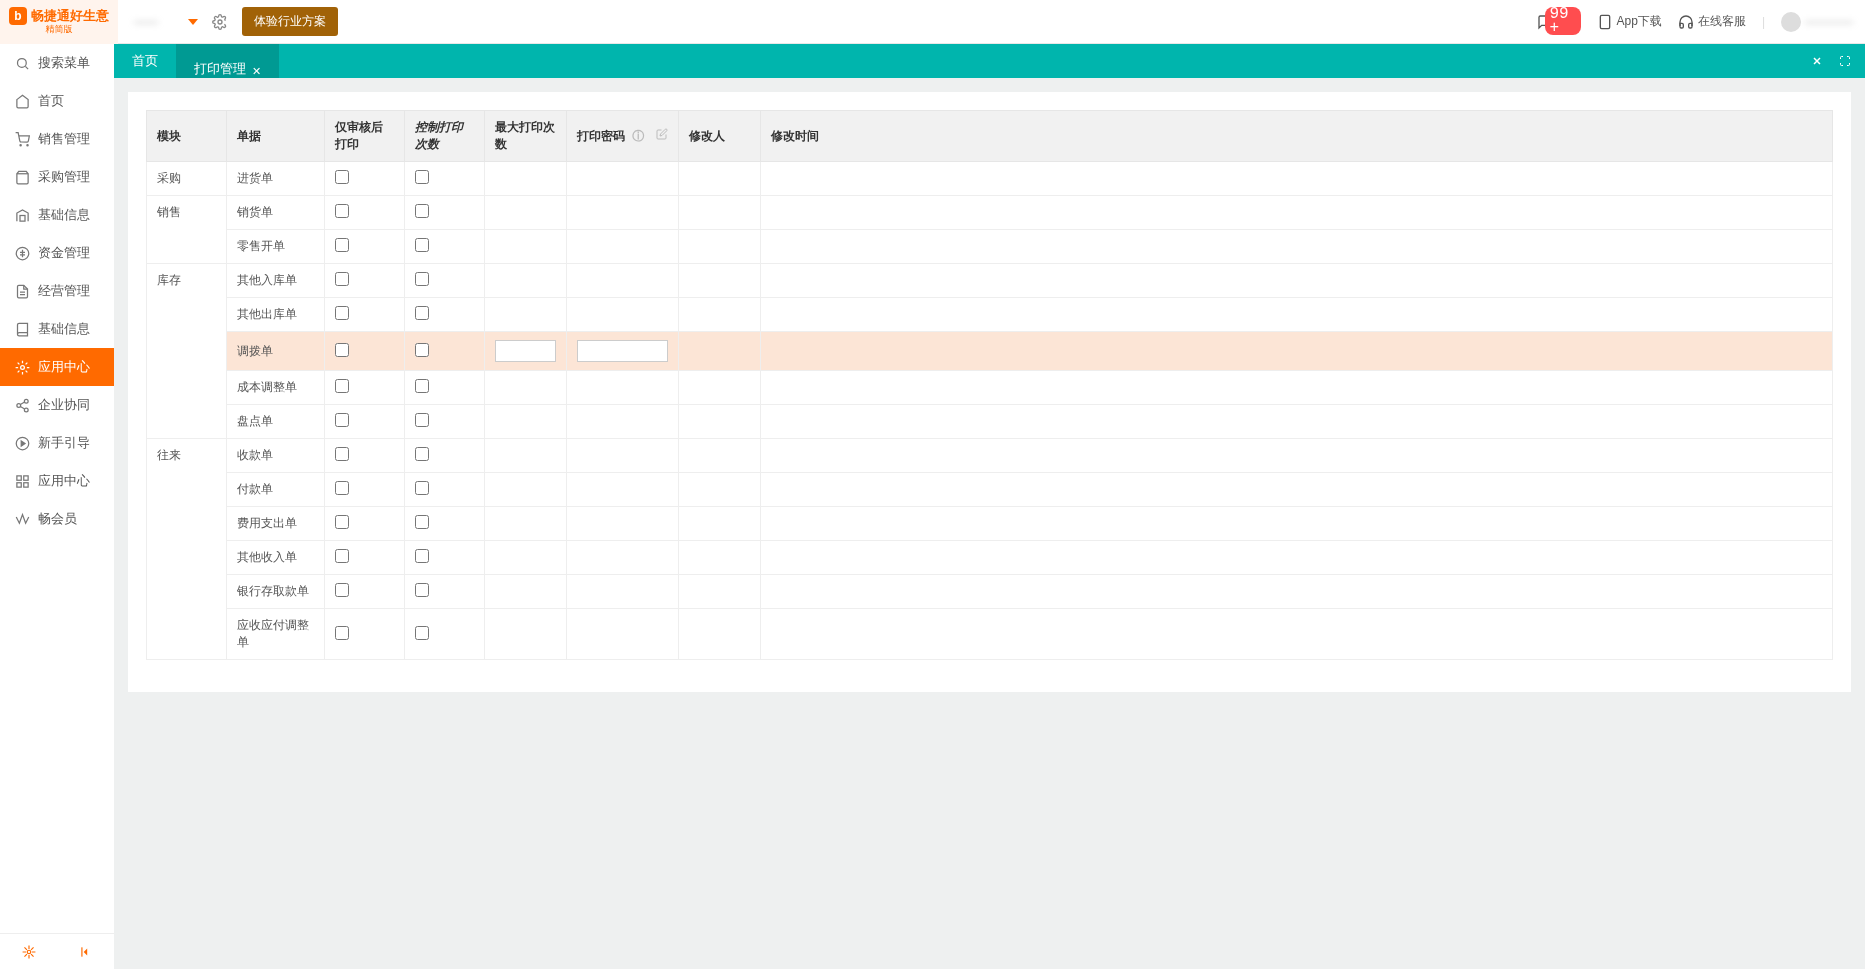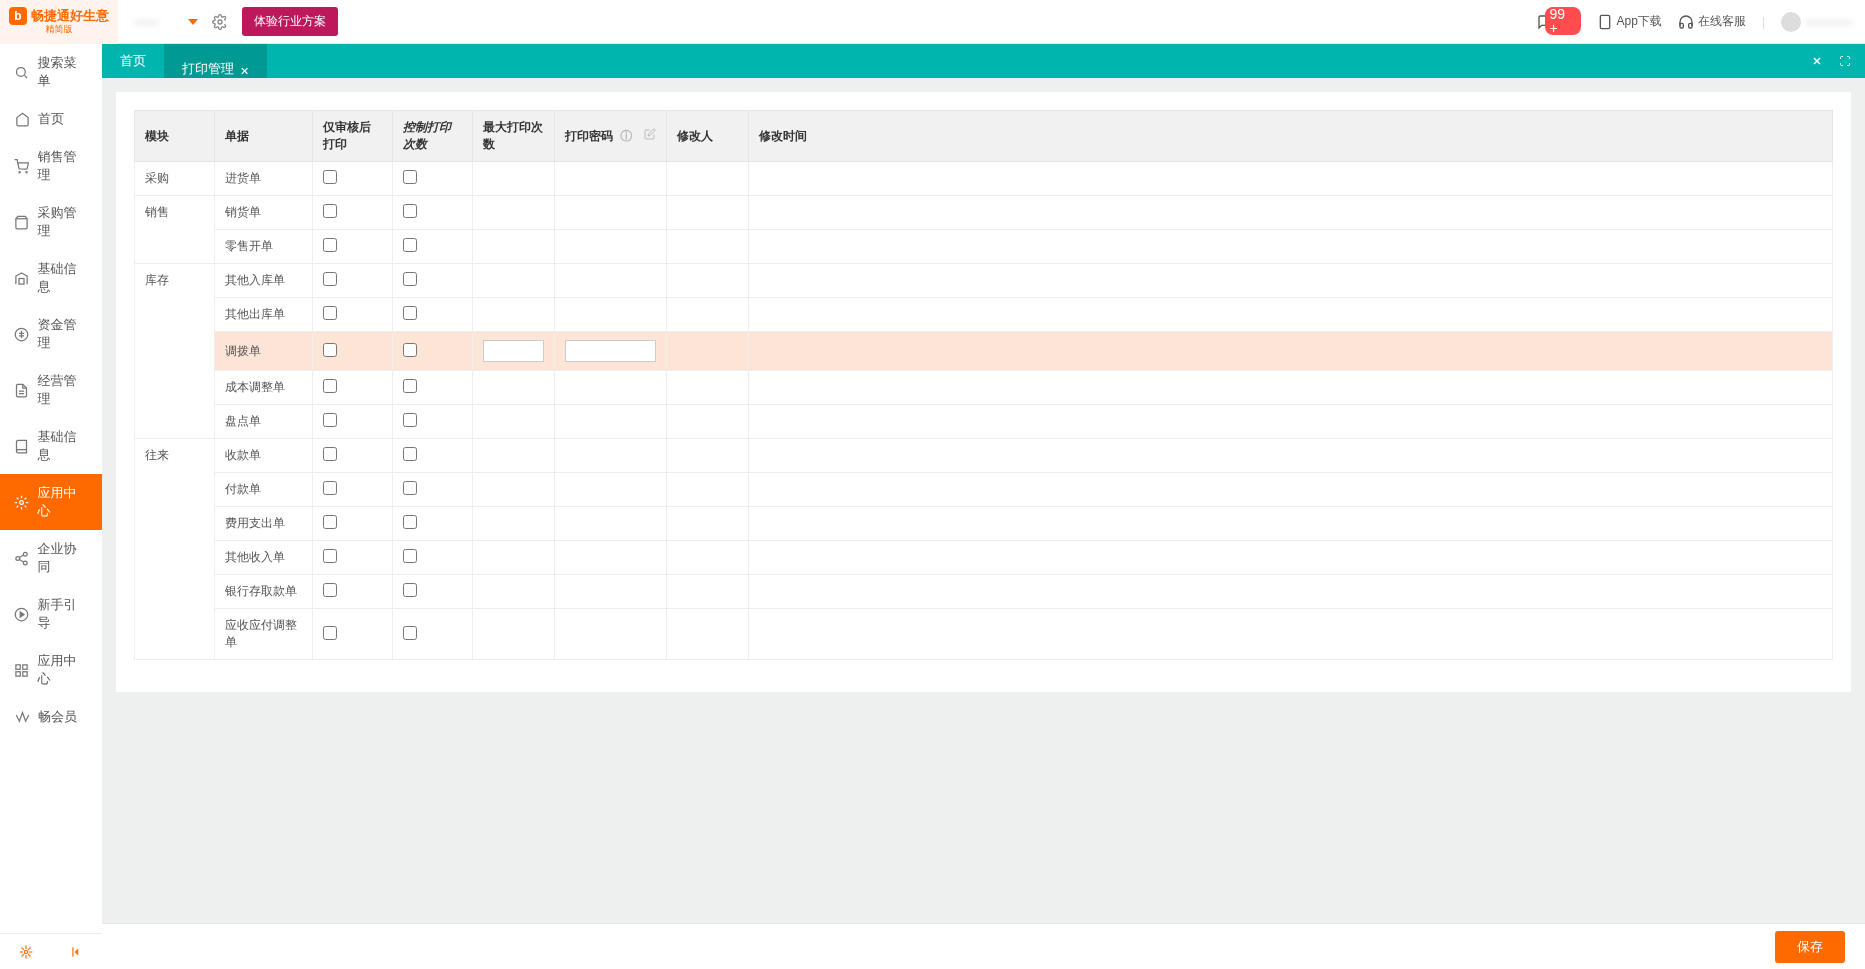--- a/index.html
+++ b/index.html
@@ -9,34 +9,34 @@
 .header { height: 44px; background: #fff; display: flex; align-items: center; padding: 0 12px; border-bottom: 1px solid #e8e8e8; }
 .logo-area { width: 118px; height: 44px; background: #fff4ed; display: flex; align-items: center; justify-content: center; margin-left: -12px; margin-right: 8px; }
 .logo-text { color: #ff6a00; font-size: 13px; font-weight: bold; display: flex; align-items: center; }
 .logo-icon { width: 18px; height: 18px; border-radius: 4px; background: #ff6a00; margin-right: 4px; display: inline-flex; align-items: center; justify-content: center; color: #fff; font-size: 12px; }
 .logo-sub { color: #ff6a00; font-size: 9px; margin-top: -2px; }
 .logo-block { display: flex; flex-direction: column; align-items: center; }
 
 .company-select { display: flex; align-items: center; color: #999; filter: blur(3px); margin-left: 8px; }
 .company-caret { color: #ff6a00; margin-left: 30px; }
 .gear-btn { margin-left: 14px; color: #888; cursor: pointer; }
-.cta-btn { margin-left: 14px; background: #be185d; color: #fff; padding: 6px 12px; border-radius: 3px; cursor: pointer; font-size: 12px; }
+.cta-btn { margin-left: 14px; background: #a16207; color: #fff; padding: 6px 12px; border-radius: 3px; cursor: pointer; font-size: 12px; }
 
 .header-right { margin-left: auto; display: flex; align-items: center; gap: 16px; }
 .hr-item { display: flex; align-items: center; color: #555; cursor: pointer; gap: 4px; position: relative; }
-.badge { position: absolute; top: -6px; left: 8px; background: #ff4d4f; color: #fff; border-radius: 8px; padding: 0 5px; font-size: 14px; line-height: 14px; }
+.badge { position: absolute; top: -6px; left: 8px; background: #ff4d4f; color: #fff; border-radius: 8px; padding: 0 5px; font-size: 16px; line-height: 14px; font-family: Liberation Mono, monospace; }
 .avatar { width: 20px; height: 20px; border-radius: 50%; background: #ddd; display: inline-block; }
 .hr-user { filter: blur(3px); color: #999; }
 .hr-sep { color: #ddd; }
 
 
 .layout { display: flex; height: calc(100vh - 44px); }
 
 
-.sidebar { width: 102px; background: #fff; display: flex; flex-direction: column; }
+.sidebar { width: 114px; background: #fff; display: flex; flex-direction: column; }
 .sidebar-list { flex: 1; overflow-y: auto; }
 .sidebar-item { display: flex; align-items: center; padding: 10px 14px; color: #555; cursor: pointer; gap: 8px; font-size: 13px; }
 .sidebar-item.active { background: #ff6a00; color: #fff; }
 .sidebar-item .sb-icon { width: 16px; height: 16px; display: inline-flex; align-items: center; justify-content: center; }
 .sidebar-footer { height: 36px; border-top: 1px solid #eee; display: flex; align-items: center; justify-content: space-around; }
 .sf-btn { color: #ff6a00; cursor: pointer; }
 
 
 .main { flex: 1; display: flex; flex-direction: column; position: relative; }
 .tabbar { height: 34px; background: #00b5ad; display: flex; align-items: stretch; }
@@ -457,17 +457,14 @@
                 <td></td>
                 <td></td>
                 <td></td>
                 <td></td>
               </tr>
             </tbody>
         </table>
       </div>
     </div>
 
-    <div class="footerbar">
-      <span class="save-btn">保存</span>
-    </div>
   </div>
 </div>
 
 </body></html>

